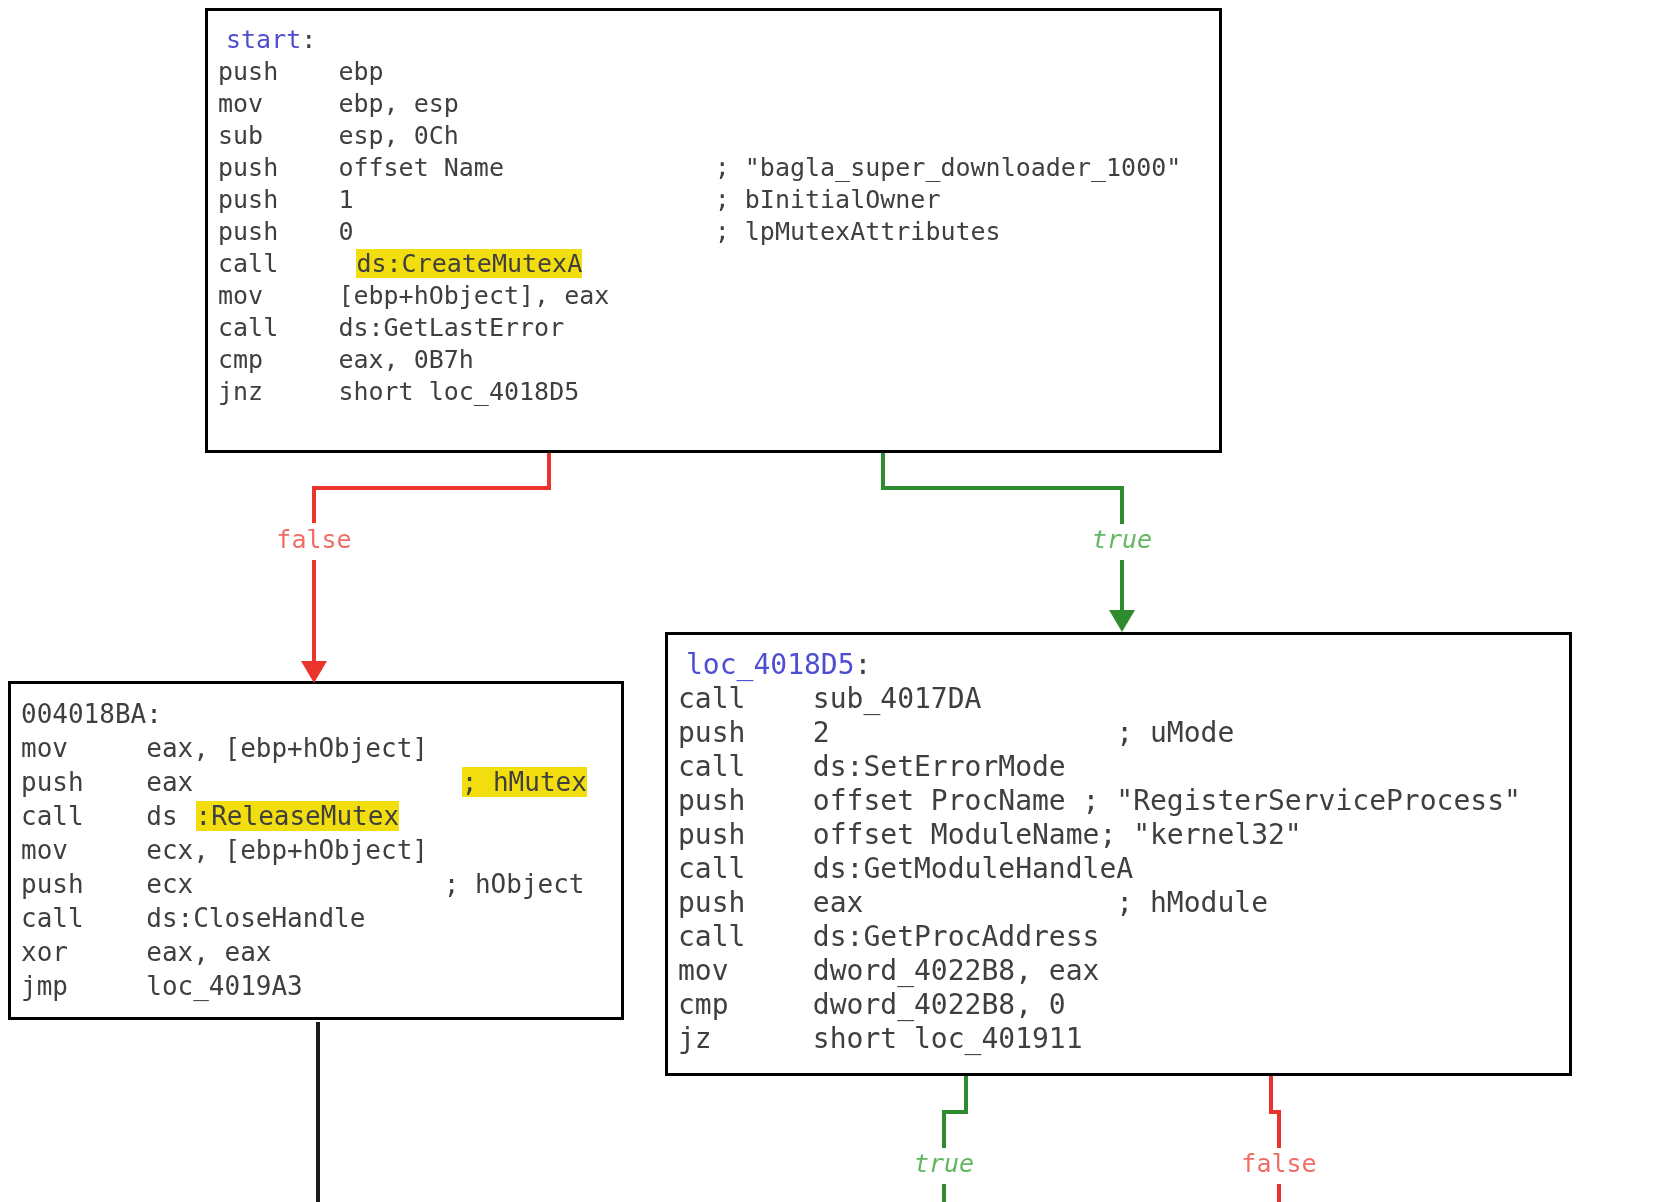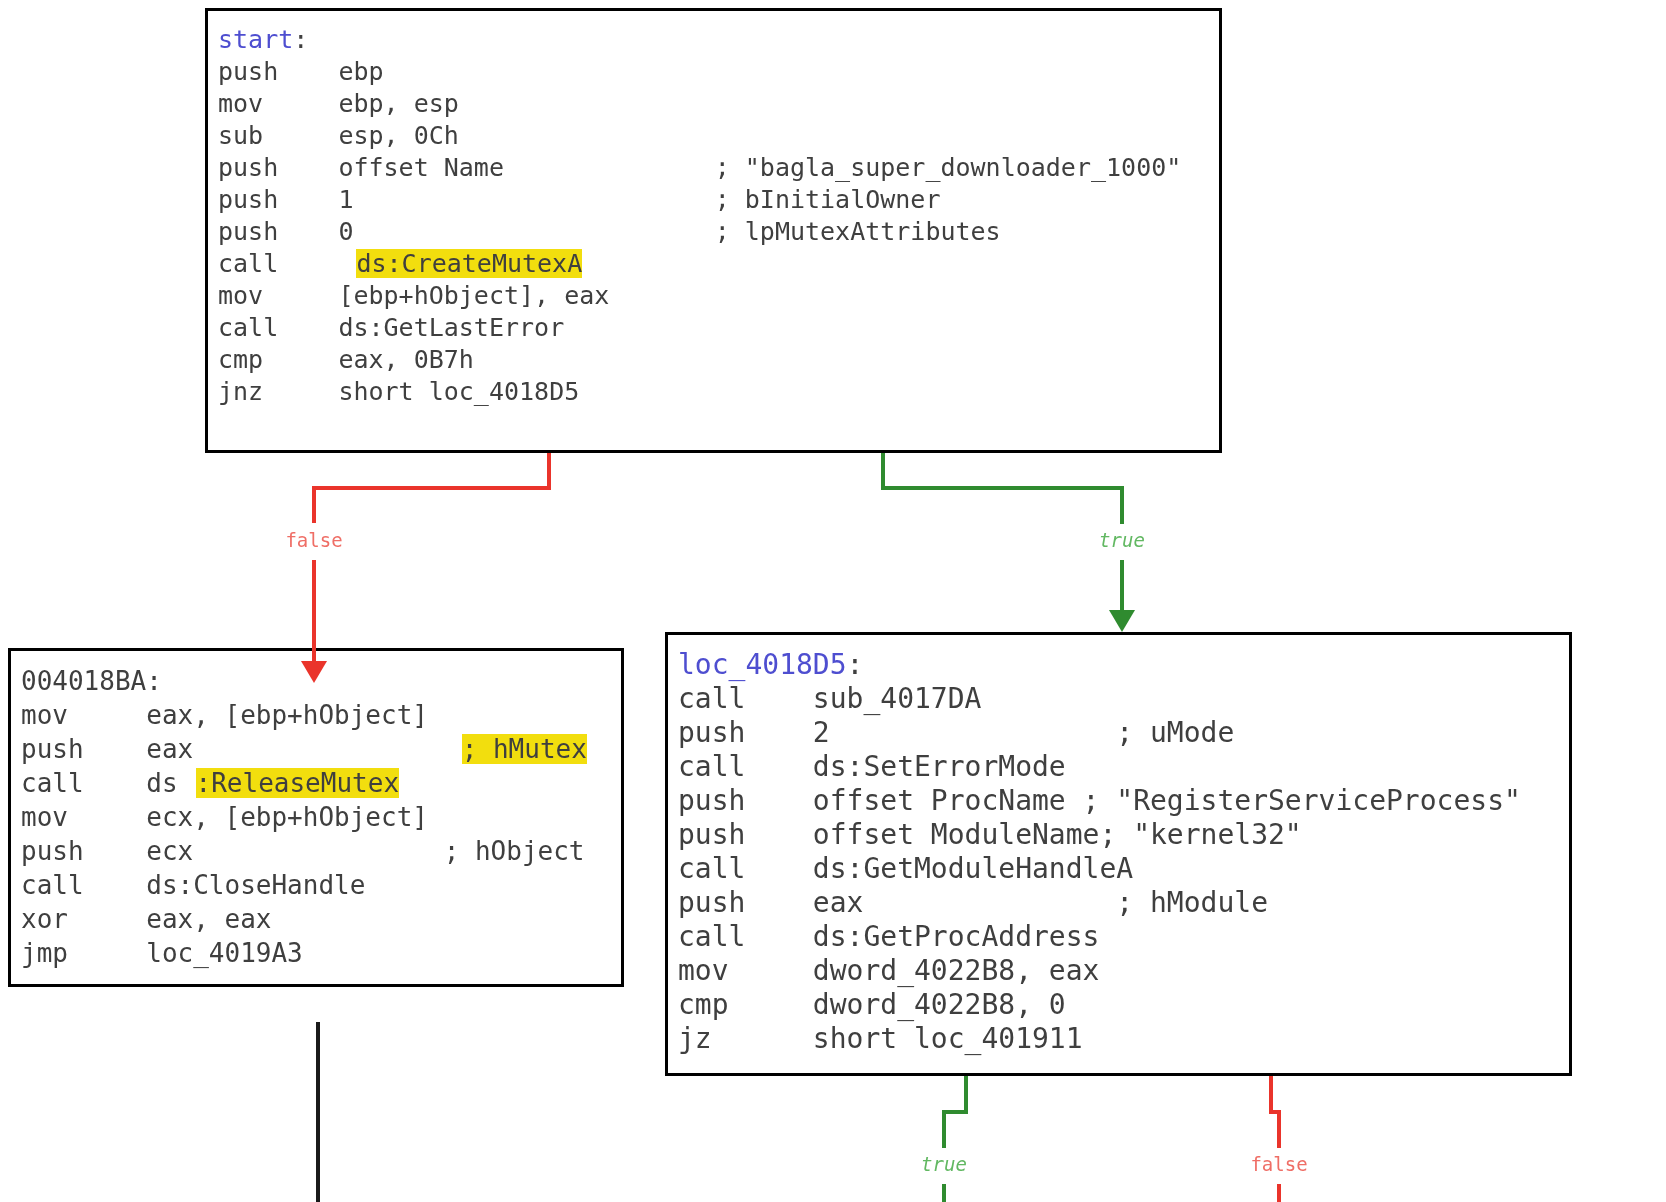--- a/index.html
+++ b/index.html
@@ -17,36 +17,36 @@
     box-sizing: border-box;
     background: #ffffff;
     border: 3px solid var(--border, #000000);
     padding: 13px 0 0 10px;
     white-space: pre;
     overflow: hidden;
   }
   .block .line { white-space: pre; }
   .blk-top  { left: 205px; top: 8px;   width: 1017px; height: 445px; }
   .blk-top  .line { font-size: 25px; line-height: 32px; }
-  .blk-left { left: 8px;   top: 648px; width: 616px;  height: 339px; }
+  .blk-left { left: 8px;   top: 681px; width: 616px;  height: 339px; }
   .blk-left .line { font-size: 26px; line-height: 34px; }
   .blk-right{ left: 665px; top: 632px; width: 907px;  height: 444px; }
   .blk-right .line { font-size: 28px; line-height: 34px; }
-  .b { color: var(--label_blue, #4e4ed0); }
+  .b { color: var(--label_blue, #4e4ed0); margin-left: 8px; }
   .d { color: var(--text, #3f3f3f); }
   .h { background: var(--highlight, #f2de0e); margin-left: 18px; }
   .eseg { position: absolute; }
   .ef { background: var(--edge_false, #ea342b); }
   .et { background: var(--edge_true, #2f8b2f); }
   .ek { background: var(--edge_black, #1a1a1a); }
   .edge-label {
     position: absolute;
     width: 140px;
     text-align: center;
-    font-size: 19px;
+    font-size: 25px;
     line-height: 28px;
   }
   .lbl-false { color: var(--label_false, #ef6e66); }
   .lbl-true  { color: var(--label_true, #62b862); font-style: italic; }
   .arrow {
     position: absolute;
     width: 0; height: 0;
     border-left: 13px solid transparent;
     border-right: 13px solid transparent;
   }

